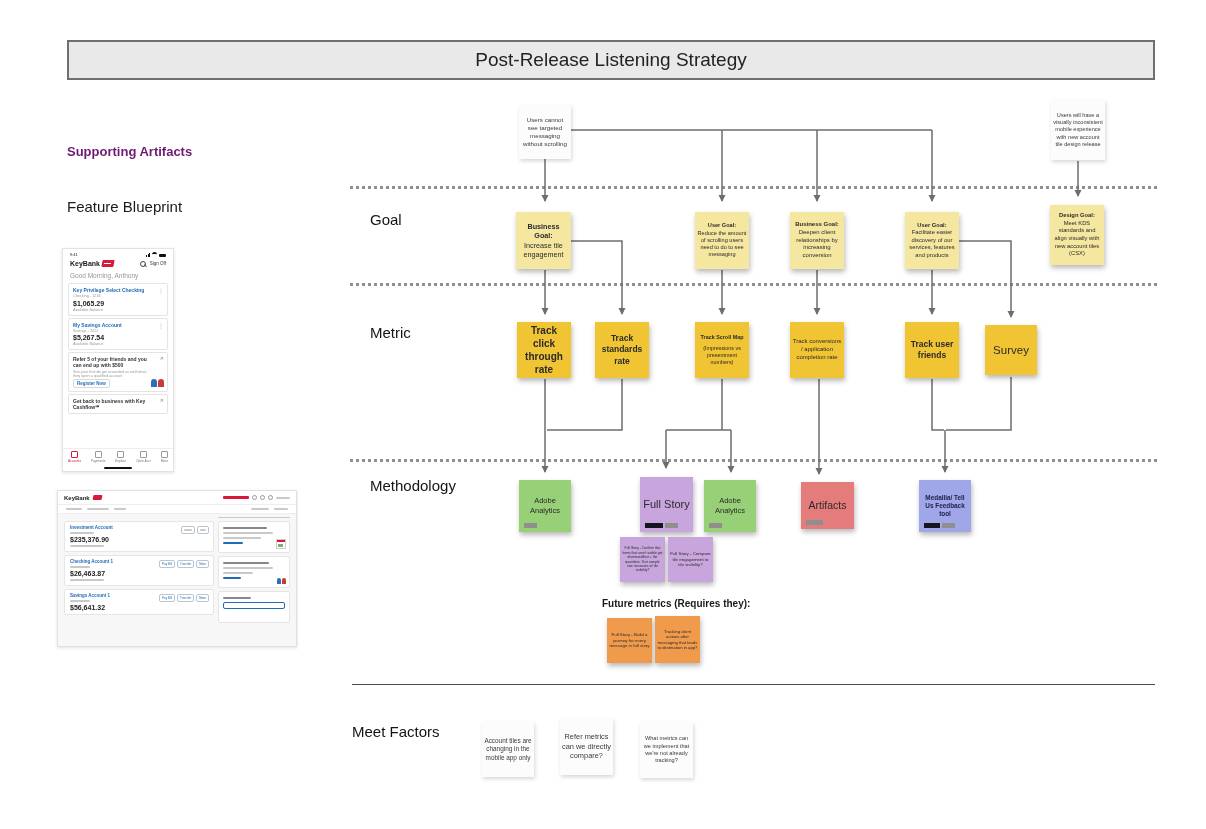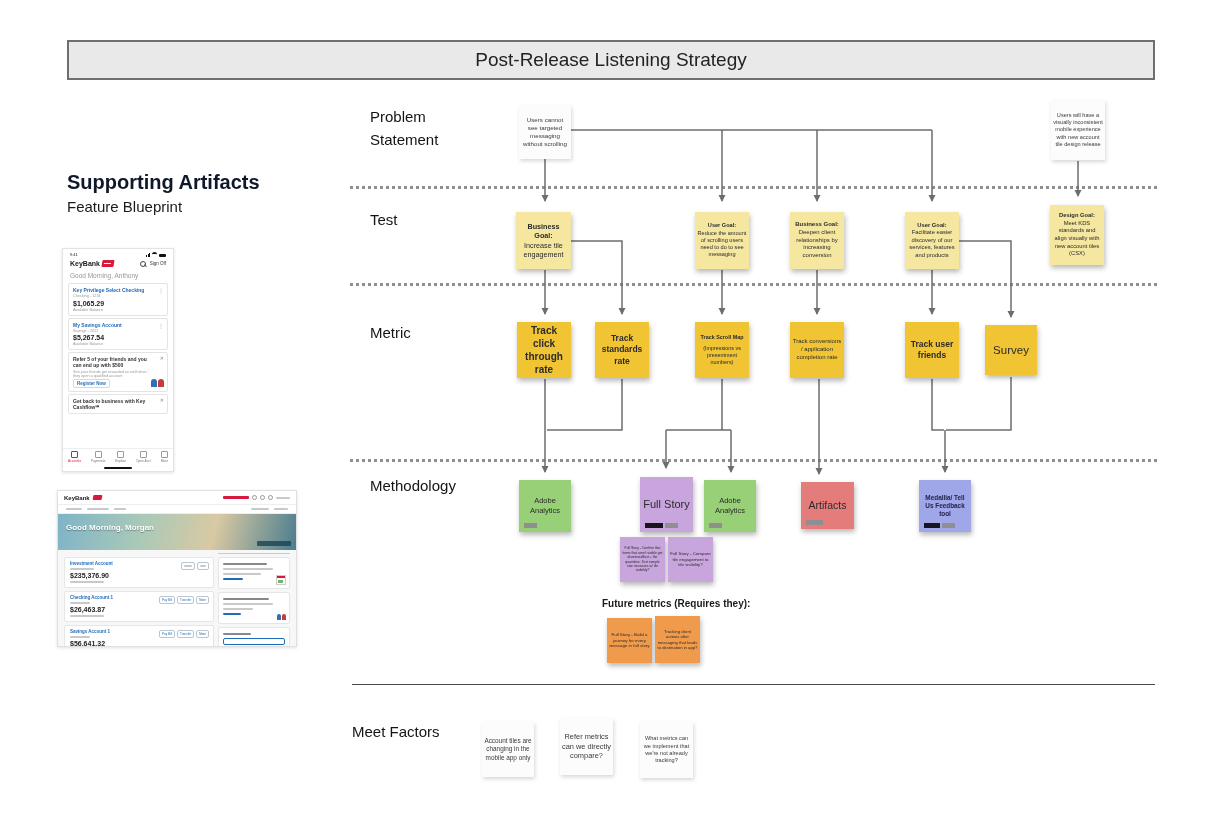--- a/index.html
+++ b/index.html
@@ -4,21 +4,21 @@
 <style>
   html,body{margin:0;padding:0;background:#ffffff;}
   body{font-family:"Liberation Sans", sans-serif;}
   #board{position:relative;width:1206px;height:829px;background:#ffffff;overflow:hidden;}
 
   .titlebar{position:absolute;left:67px;top:40px;width:1084px;height:36px;background:#e9e9e9;
     border:2px solid #6f6f6f;display:flex;align-items:center;justify-content:center;
     font-size:19px;color:#232323;}
 
   .rowlab{position:absolute;font-size:15px;color:#141414;line-height:1.5;}
-  .side-head{position:absolute;left:67px;top:171px;font-size:20px;font-weight:bold;color:#0f172a;}
+  .side-head{position:absolute;left:67px;top:144px;font-size:13px;font-weight:bold;color:#701a75;}
   .side-sub{position:absolute;left:67px;top:198px;font-size:15px;color:#1a1a1a;}
 
   .dots{position:absolute;left:350px;width:807px;height:0;border-top:3px dotted #8f8f8f;}
   .solidline{position:absolute;left:352px;width:803px;height:0;border-top:1px solid #4a4a4a;}
 
   svg.connectors{position:absolute;left:0;top:0;pointer-events:none;}
 
   .note{position:absolute;display:flex;flex-direction:column;align-items:center;justify-content:center;
     text-align:center;box-shadow:1px 3px 5px rgba(0,0,0,.28);line-height:1.3;color:#2b2b2b;
     padding:2px;box-sizing:border-box;}
@@ -219,24 +219,20 @@
         <span class="bar" style="width:14px"></span>
       </span>
     </div>
     <div class="d-nav">
       <span class="bar" style="width:16px"></span>
       <span class="bar" style="width:22px"></span>
       <span class="bar" style="width:12px"></span>
       <span class="bar sp" style="width:18px"></span>
       <span class="bar" style="width:14px"></span>
     </div>
-    <div class="d-hero">
-      <span class="d-greet">Good Morning, Morgan</span>
-      <span class="d-hero-btn"></span>
-    </div>
     <div class="d-sub">
       <span class="bar" style="width:72px;height:1.5px"></span>
     </div>
     <div class="d-body">
       <div class="d-col-l">
         <div class="d-card">
           <div class="d-acct-name">Investment Account</div>
           <span class="bar" style="width:24px;height:1.5px"></span>
           <div class="d-bal">$235,376.90</div>
           <span class="bar" style="width:34px;height:1.5px"></span>
@@ -289,22 +285,21 @@
         </div>
         <div class="d-rcard">
           <span class="bar" style="width:28px;height:1.5px;background:#888"></span>
           <span class="d-bluebtn"></span>
           
         </div>
       </div>
     </div>
   </div>
 
-  <div class="rowlab" style="left:370px;top:106px;width:92px">Problem Statement</div>
-  <div class="rowlab" style="left:370px;top:209px">Test</div>
+  <div class="rowlab" style="left:370px;top:209px">Goal</div>
   <div class="rowlab" style="left:370px;top:322px">Metric</div>
   <div class="rowlab" style="left:370px;top:475px">Methodology</div>
   <div class="rowlab" style="left:352px;top:721px">Meet Factors</div>
 
   <div class="dots" style="top:186px"></div>
   <div class="dots" style="top:283px"></div>
   <div class="dots" style="top:459px"></div>
   <div class="solidline" style="top:684px"></div>
 
   <svg class="connectors" width="1206" height="829" viewBox="0 0 1206 829">

